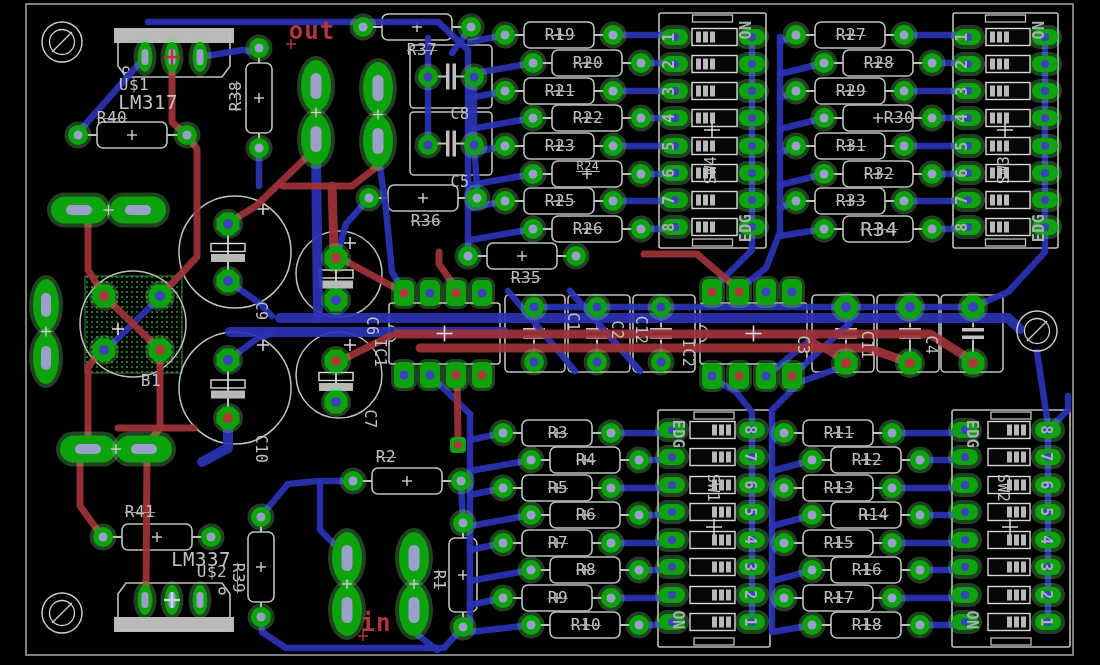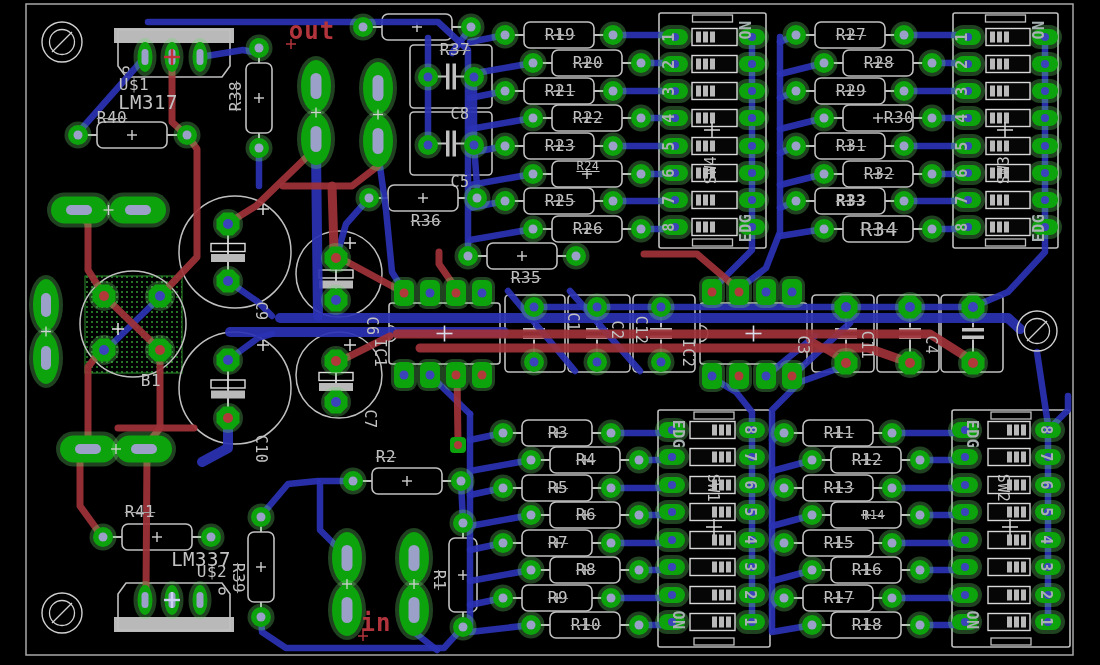--- a/index.html
+++ b/index.html
@@ -1254,55 +1254,55 @@
         <line x1="363" y1="631" x2="363" y2="641" stroke="#b2343c" stroke-width="1.5"></line>
       </g>
     </svg>
   <div id="labels">
       <div class="lbl" style="left: 134px; top: 85px; font-size: 16px; transform: translate(-50%, -50%);">U$1</div>
       <div class="lbl" style="left: 148px; top: 102px; font-size: 19px; transform: translate(-50%, -50%);">LM317</div>
       <div class="lbl" style="left: 212px; top: 572px; font-size: 16px; transform: translate(-50%, -50%);">U$2</div>
       <div class="lbl" style="left: 201px; top: 559px; font-size: 19px; transform: translate(-50%, -50%);">LM337</div>
       <div class="lbl strike" style="left: 112px; top: 118px; font-size: 16px; transform: translate(-50%, -50%);">R40</div>
       <div class="lbl strike" style="left: 236px; top: 96px; font-size: 16px; transform: translate(-50%, -50%) rotate(-90deg);">R38</div>
-      <div class="lbl strike" style="left: 422px; top: 50px; font-size: 16px; transform: translate(-50%, -50%); margin-left: 33px;">R37</div>
+      <div class="lbl strike" style="left: 422px; top: 50px; font-size: 16px; transform: translate(-50%, -50%);">R37</div>
       <div class="lbl strike" style="left: 426px; top: 221px; font-size: 16px; transform: translate(-50%, -50%);">R36</div>
       <div class="lbl strike" style="left: 526px; top: 278px; font-size: 16px; transform: translate(-50%, -50%);">R35</div>
       <div class="lbl strike" style="left: 386px; top: 457px; font-size: 16px; transform: translate(-50%, -50%);">R2</div>
       <div class="lbl strike" style="left: 140px; top: 512px; font-size: 16px; transform: translate(-50%, -50%);">R41</div>
       <div class="lbl strike" style="left: 238px; top: 578px; font-size: 16px; transform: translate(-50%, -50%) rotate(90deg);">R39</div>
       <div class="lbl strike" style="left: 439px; top: 580px; font-size: 16px; transform: translate(-50%, -50%) rotate(90deg);">R1</div>
       <div class="lbl strike" style="left: 560px; top: 35px; font-size: 16px; transform: translate(-50%, -50%);">R19</div>
       <div class="lbl strike" style="left: 588px; top: 63px; font-size: 16px; transform: translate(-50%, -50%);">R20</div>
       <div class="lbl strike" style="left: 560px; top: 91px; font-size: 16px; transform: translate(-50%, -50%);">R21</div>
       <div class="lbl strike" style="left: 588px; top: 118px; font-size: 16px; transform: translate(-50%, -50%);">R22</div>
       <div class="lbl strike" style="left: 560px; top: 146px; font-size: 16px; transform: translate(-50%, -50%);">R23</div>
       <div class="lbl strike" style="left: 588px; top: 166px; font-size: 12px; transform: translate(-50%, -50%); text-decoration: underline;">R24</div>
       <div class="lbl strike" style="left: 560px; top: 201px; font-size: 16px; transform: translate(-50%, -50%);">R25</div>
       <div class="lbl strike" style="left: 588px; top: 229px; font-size: 16px; transform: translate(-50%, -50%);">R26</div>
       <div class="lbl strike" style="left: 851px; top: 35px; font-size: 16px; transform: translate(-50%, -50%);">R27</div>
       <div class="lbl strike" style="left: 879px; top: 63px; font-size: 16px; transform: translate(-50%, -50%);">R28</div>
       <div class="lbl strike" style="left: 851px; top: 91px; font-size: 16px; transform: translate(-50%, -50%);">R29</div>
       <div class="lbl strike" style="left: 879px; top: 118px; font-size: 16px; transform: translate(-50%, -50%); margin-left: 20px;">R30</div>
       <div class="lbl strike" style="left: 851px; top: 146px; font-size: 16px; transform: translate(-50%, -50%);">R31</div>
       <div class="lbl strike" style="left: 879px; top: 174px; font-size: 16px; transform: translate(-50%, -50%);">R32</div>
-      <div class="lbl strike" style="left: 851px; top: 201px; font-size: 16px; transform: translate(-50%, -50%); font-weight: bold;">R33</div>
+      <div class="lbl strike" style="left: 851px; top: 201px; font-size: 16px; transform: translate(-50%, -50%);">R33</div>
       <div class="lbl strike" style="left: 879px; top: 229px; font-size: 20px; transform: translate(-50%, -50%);">R34</div>
       <div class="lbl strike" style="left: 558px; top: 433px; font-size: 16px; transform: translate(-50%, -50%);">R3</div>
       <div class="lbl strike" style="left: 586px; top: 460px; font-size: 16px; transform: translate(-50%, -50%);">R4</div>
       <div class="lbl strike" style="left: 558px; top: 488px; font-size: 16px; transform: translate(-50%, -50%);">R5</div>
       <div class="lbl strike" style="left: 586px; top: 515px; font-size: 16px; transform: translate(-50%, -50%);">R6</div>
       <div class="lbl strike" style="left: 558px; top: 543px; font-size: 16px; transform: translate(-50%, -50%);">R7</div>
       <div class="lbl strike" style="left: 586px; top: 570px; font-size: 16px; transform: translate(-50%, -50%);">R8</div>
       <div class="lbl strike" style="left: 558px; top: 598px; font-size: 16px; transform: translate(-50%, -50%);">R9</div>
       <div class="lbl strike" style="left: 586px; top: 625px; font-size: 16px; transform: translate(-50%, -50%);">R10</div>
       <div class="lbl strike" style="left: 839px; top: 433px; font-size: 16px; transform: translate(-50%, -50%);">R11</div>
       <div class="lbl strike" style="left: 867px; top: 460px; font-size: 16px; transform: translate(-50%, -50%);">R12</div>
       <div class="lbl strike" style="left: 839px; top: 488px; font-size: 16px; transform: translate(-50%, -50%);">R13</div>
-      <div class="lbl strike" style="left: 867px; top: 515px; font-size: 12px; transform: translate(-50%, -50%); padding-left: 13px;">R14</div>
+      <div class="lbl strike" style="left: 867px; top: 515px; font-size: 16px; transform: translate(-50%, -50%); padding-left: 13px;">R14</div>
       <div class="lbl strike" style="left: 839px; top: 543px; font-size: 16px; transform: translate(-50%, -50%);">R15</div>
       <div class="lbl strike" style="left: 867px; top: 570px; font-size: 16px; transform: translate(-50%, -50%);">R16</div>
       <div class="lbl strike" style="left: 839px; top: 598px; font-size: 16px; transform: translate(-50%, -50%);">R17</div>
       <div class="lbl strike" style="left: 867px; top: 625px; font-size: 16px; transform: translate(-50%, -50%);">R18</div>
       <div class="lbl" style="left: 460px; top: 114px; font-size: 15px; transform: translate(-50%, -50%);">C8</div>
       <div class="lbl" style="left: 460px; top: 182px; font-size: 15px; transform: translate(-50%, -50%);">C5</div>
       <div class="lbl" style="left: 572px; top: 322px; font-size: 15px; transform: translate(-50%, -50%) rotate(90deg);">C1</div>
       <div class="lbl" style="left: 616px; top: 330px; font-size: 15px; transform: translate(-50%, -50%) rotate(90deg);">C2</div>
       <div class="lbl" style="left: 640px; top: 330px; font-size: 15px; transform: translate(-50%, -50%) rotate(90deg);">C12</div>
       <div class="lbl" style="left: 802px; top: 345px; font-size: 15px; transform: translate(-50%, -50%) rotate(90deg);">C3</div>

